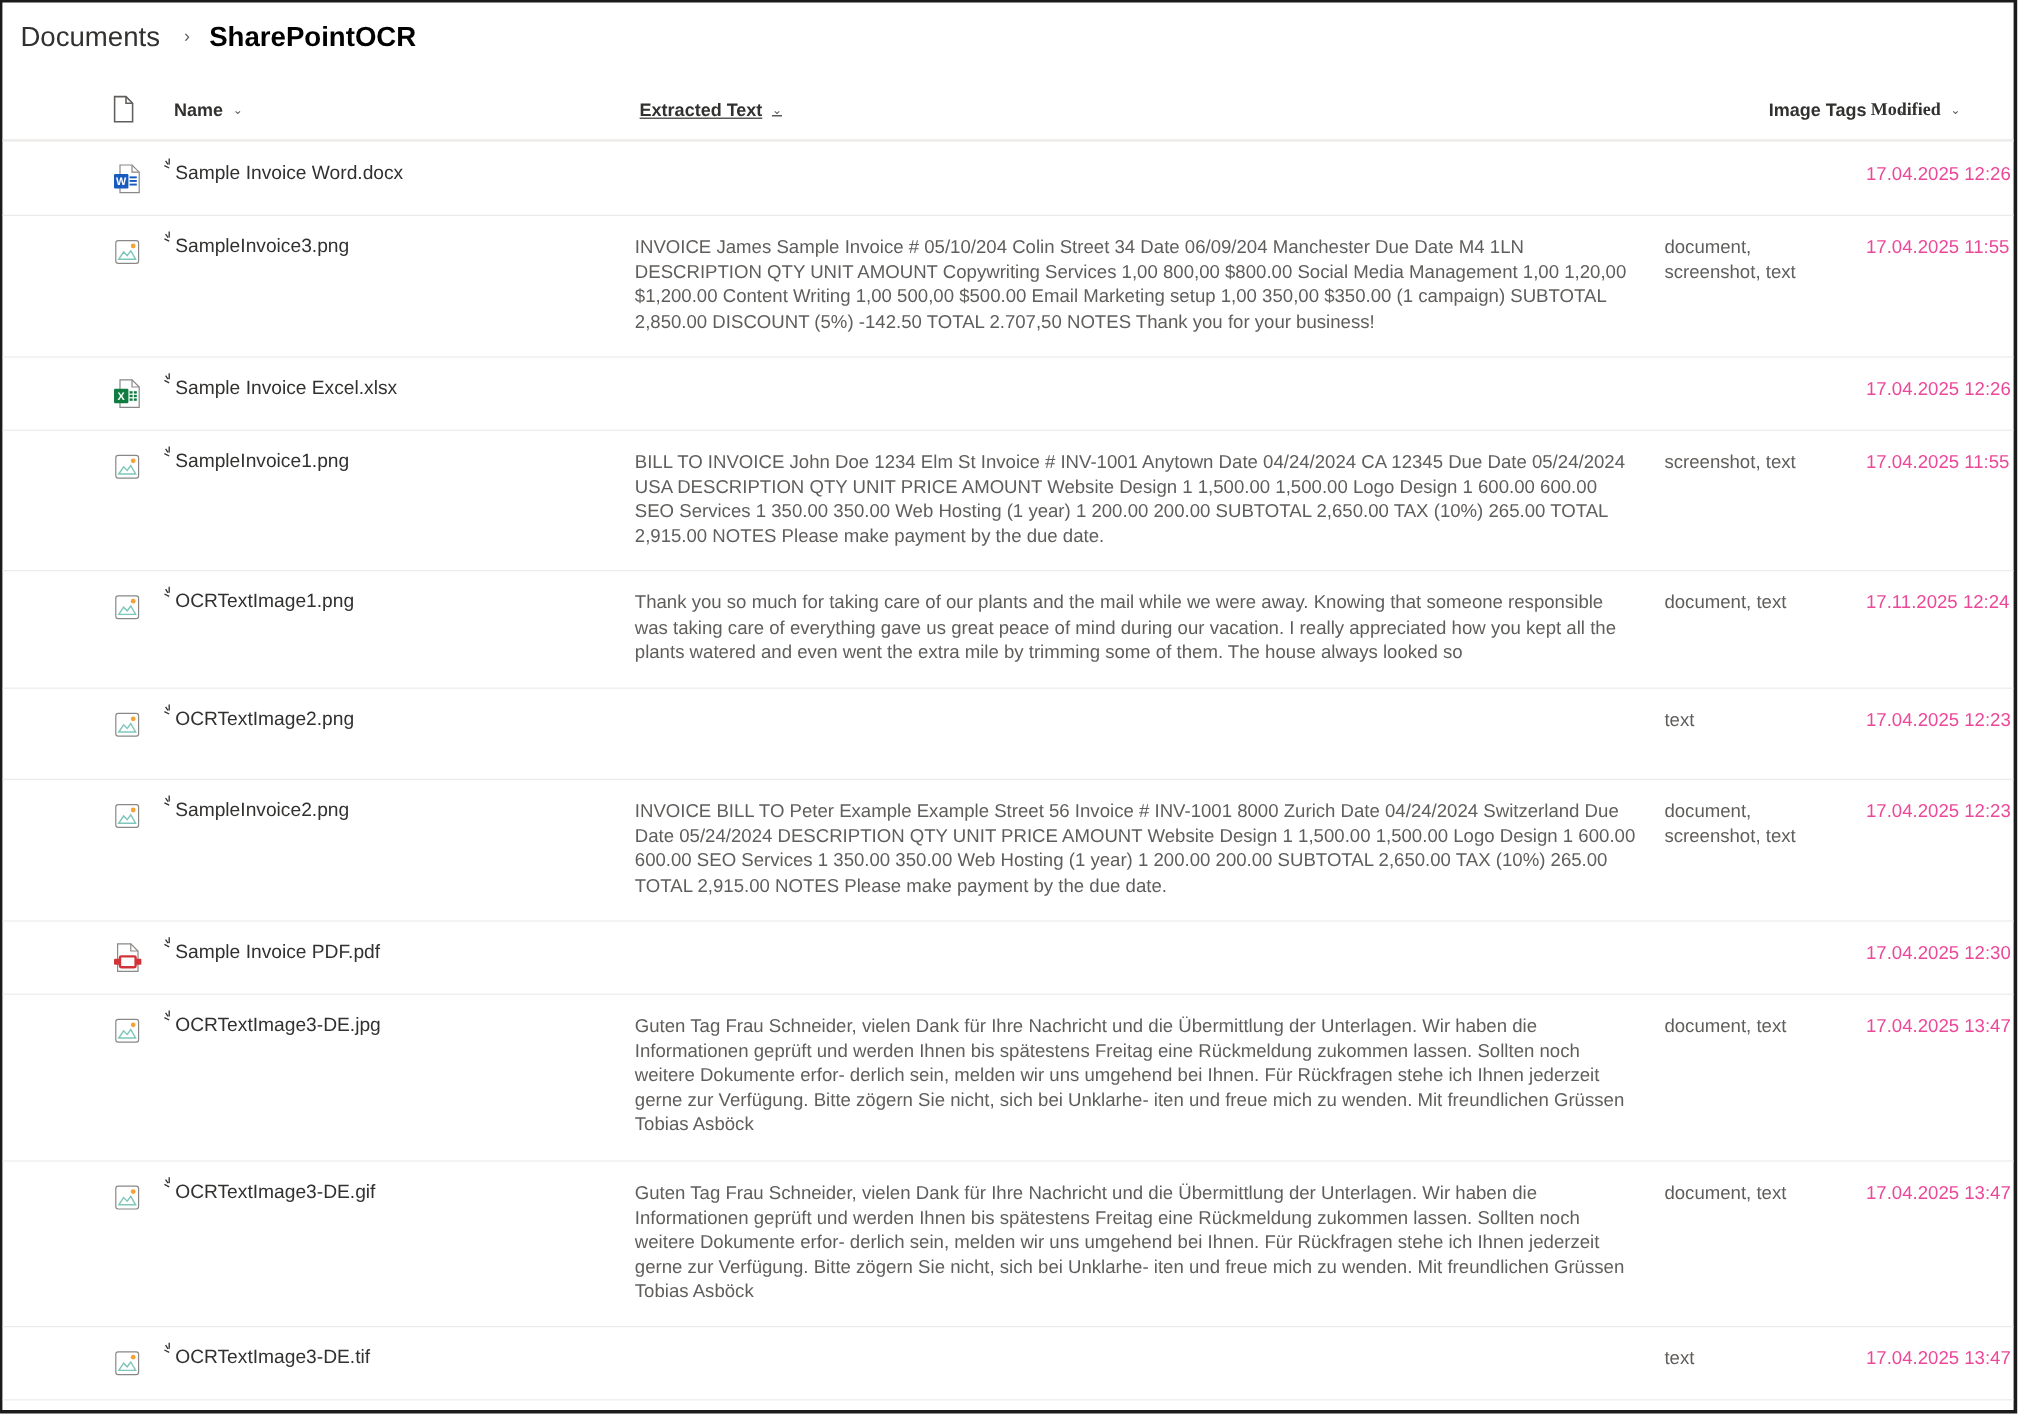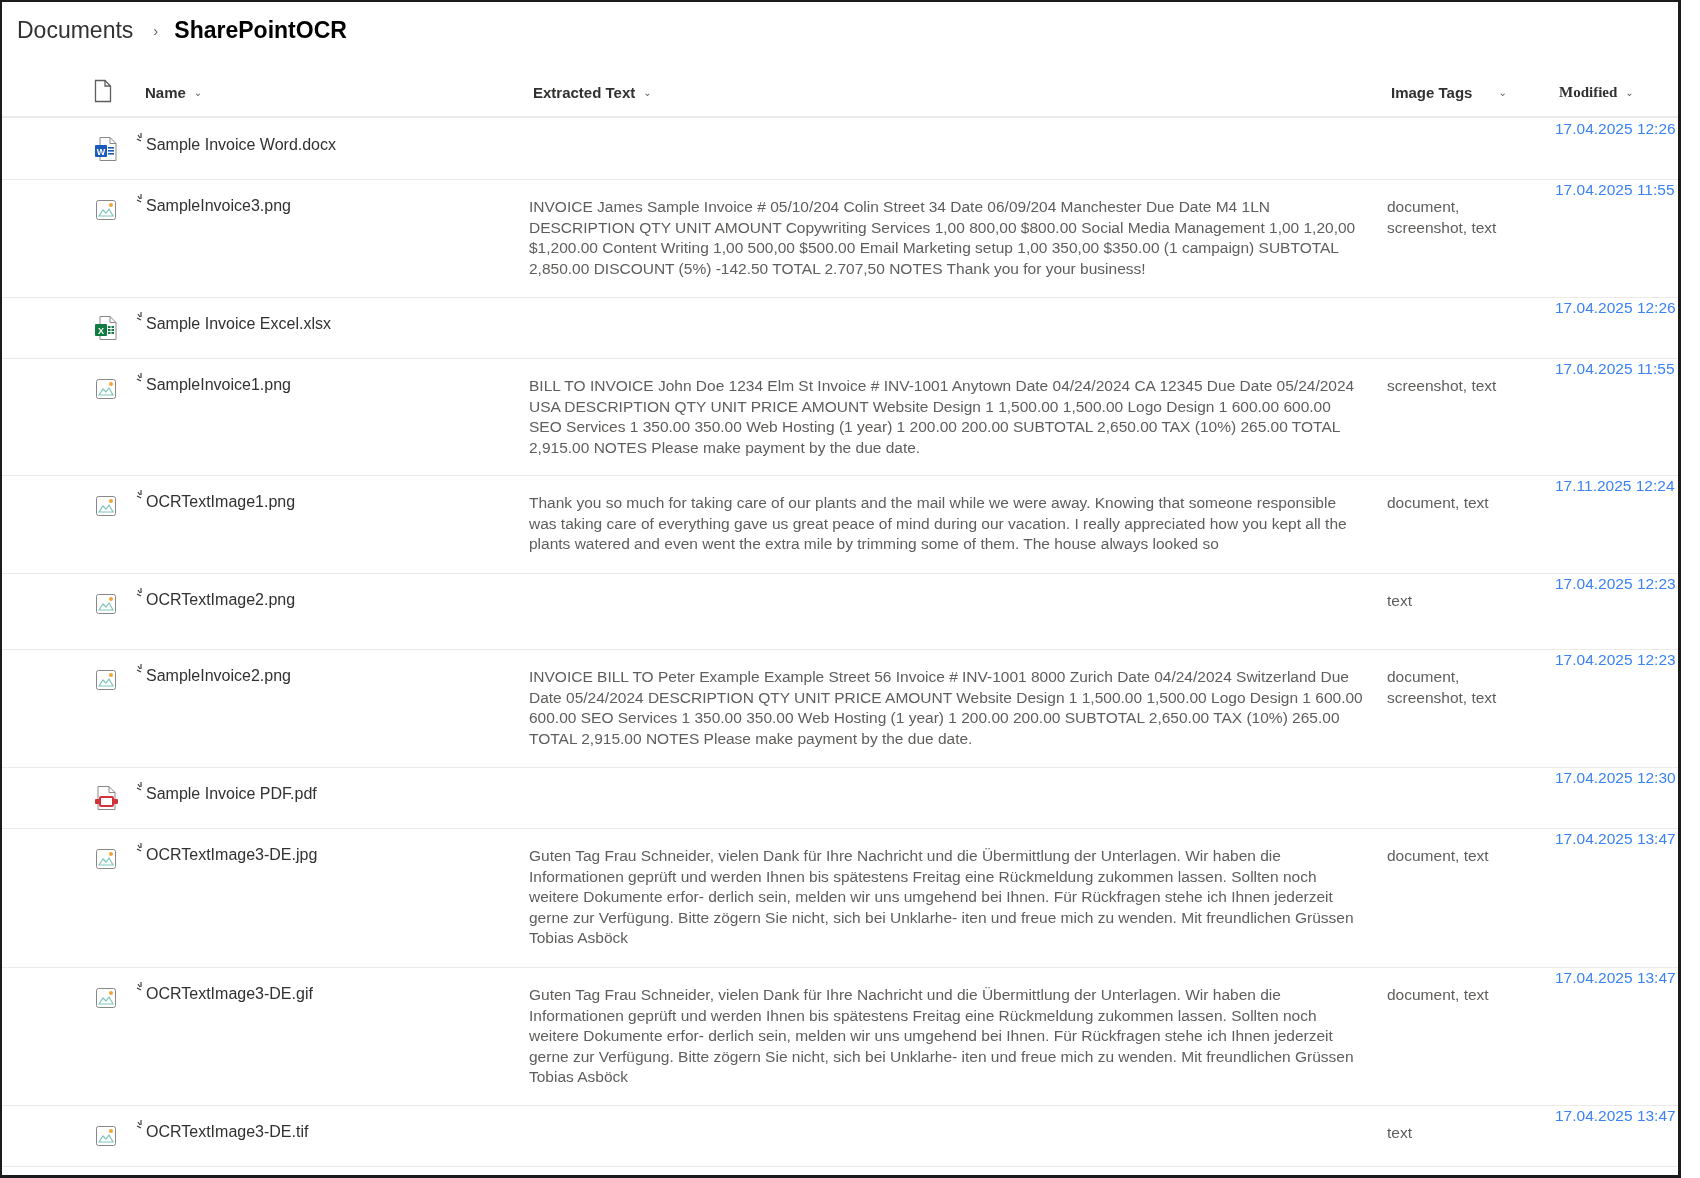--- a/index.html
+++ b/index.html
@@ -28,21 +28,21 @@
   .h-type { left: 92px; top: 10px; width: 20px; height: 26px; }
 
   .rows { position: absolute; left: 0; top: 117px; width: 1700px; }
   .row { position: relative; width: 1700px; border-bottom: 1px solid #edebe9; }
   .cell { position: absolute; font-size: 15.5px; line-height: 20.6px; color: #605e5c; }
   .c-icon { left: 92px; top: 17px; width: 24px; height: 26px; }
   .c-name { left: 134px; top: 13px; font-size: 16px; line-height: 26px; color: #323130; cursor: pointer; white-space: nowrap; }
   .c-name .newdot { display: inline-block; width: 10px; height: 12px; vertical-align: top; margin-right: 0px; position: relative; top: -6px; }
   .c-text { left: 527px; top: 17px; width: 838px; }
   .c-tags { left: 1385px; top: 17px; width: 150px; }
-  .c-mod { left: 1553px; top: 0; white-space: nowrap; color: #3b82f6; }
+  .c-mod { left: 1553px; top: 17px; white-space: nowrap; color: #ec4899; }
 </style>
 </head>
 <body>
 
 <div class="frame">
 
   <nav class="breadcrumb">
     <span class="crumb-root">Documents</span>
     <span class="crumb-sep">›</span>
     <span class="crumb-current">SharePointOCR</span>
@@ -52,25 +52,25 @@
     <div class="hcell h-type">
       <svg width="18" height="24" viewBox="0 0 18 24">
         <path d="M1.5 1.5 H11 L16.5 7 V22.5 H1.5 Z" fill="#fff" stroke="#605e5c" stroke-width="1.3"></path>
         <path d="M11 1.5 V7 H16.5" fill="none" stroke="#605e5c" stroke-width="1.3"></path>
       </svg>
     </div>
     <div class="hcell" style="left:143px;justify-content:flex-end;">
       <span>Name</span>
       <span class="chev">⌄</span>
     </div>
-    <div class="hcell" style="left:531px;">
+    <div class="hcell" style="left:531px;text-decoration:underline;">
       <span>Extracted Text</span>
       <span class="chev">⌄</span>
     </div>
-    <div class="hcell" style="left:1389px;gap:18px;">
+    <div class="hcell" style="left:1472px;gap:18px;">
       <span>Image Tags</span>
       <span class="chev">⌄</span>
     </div>
     <div class="hcell" style="left:1557px;font-family:Liberation Serif, serif;">
       <span>Modified</span>
       <span class="chev">⌄</span>
     </div>
   </div>
 
   <div class="rows" id="rows">

